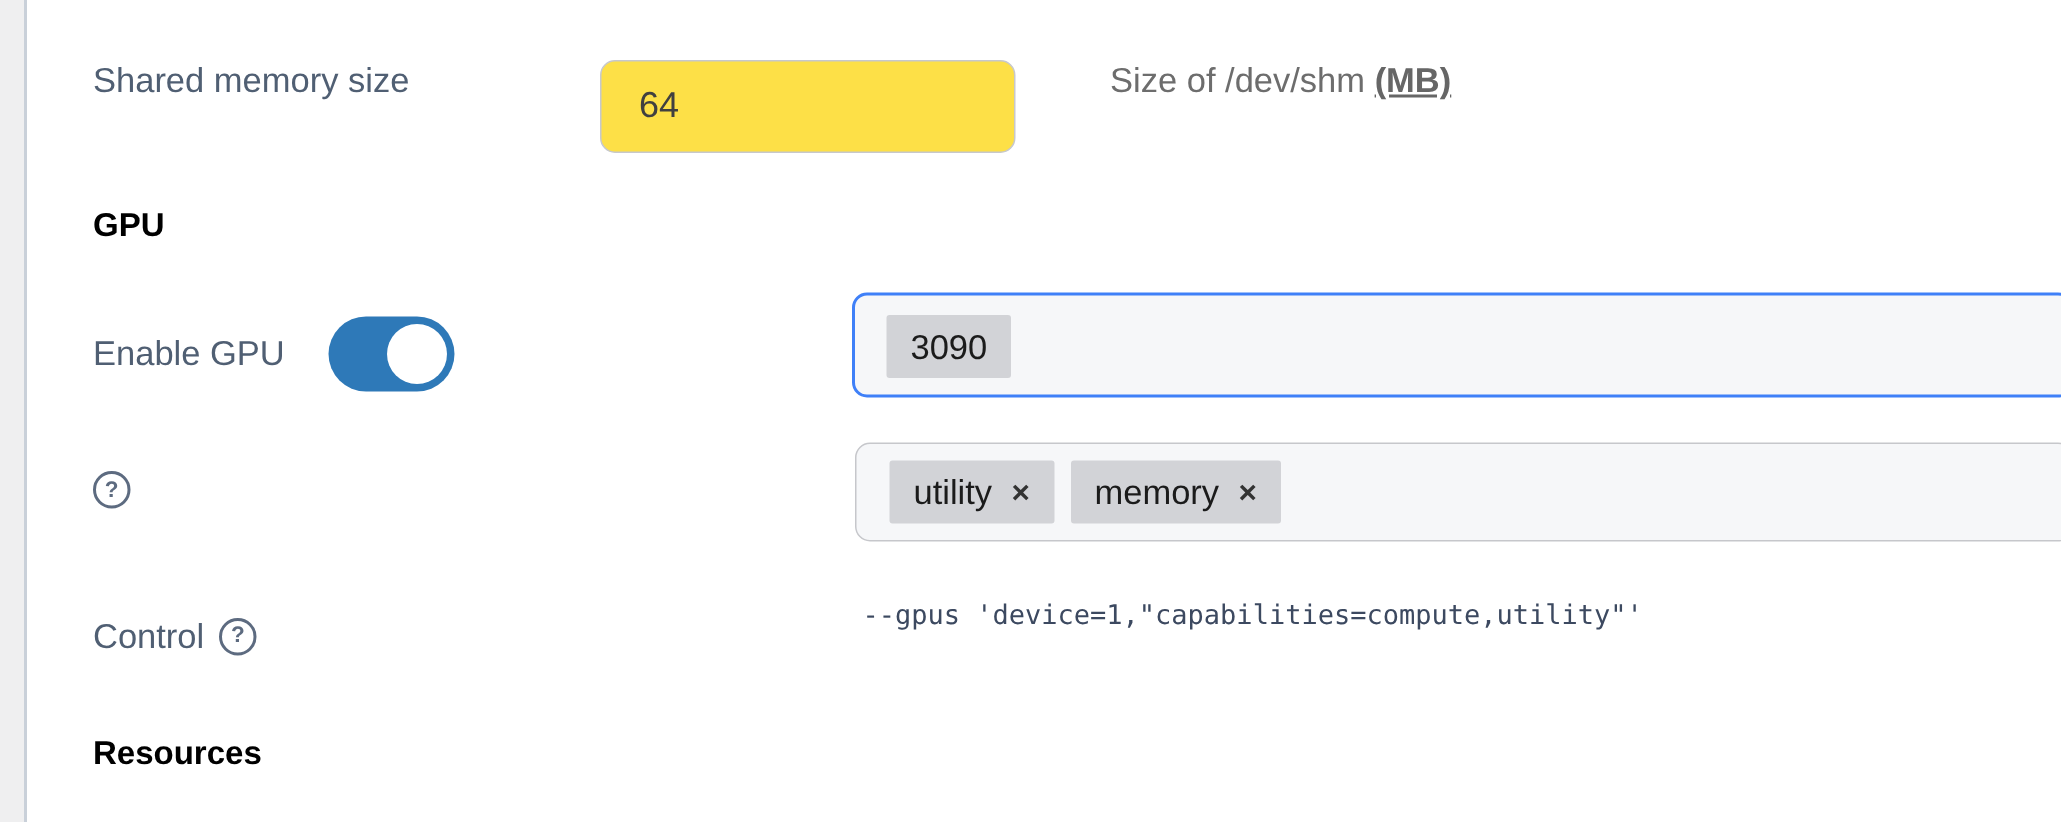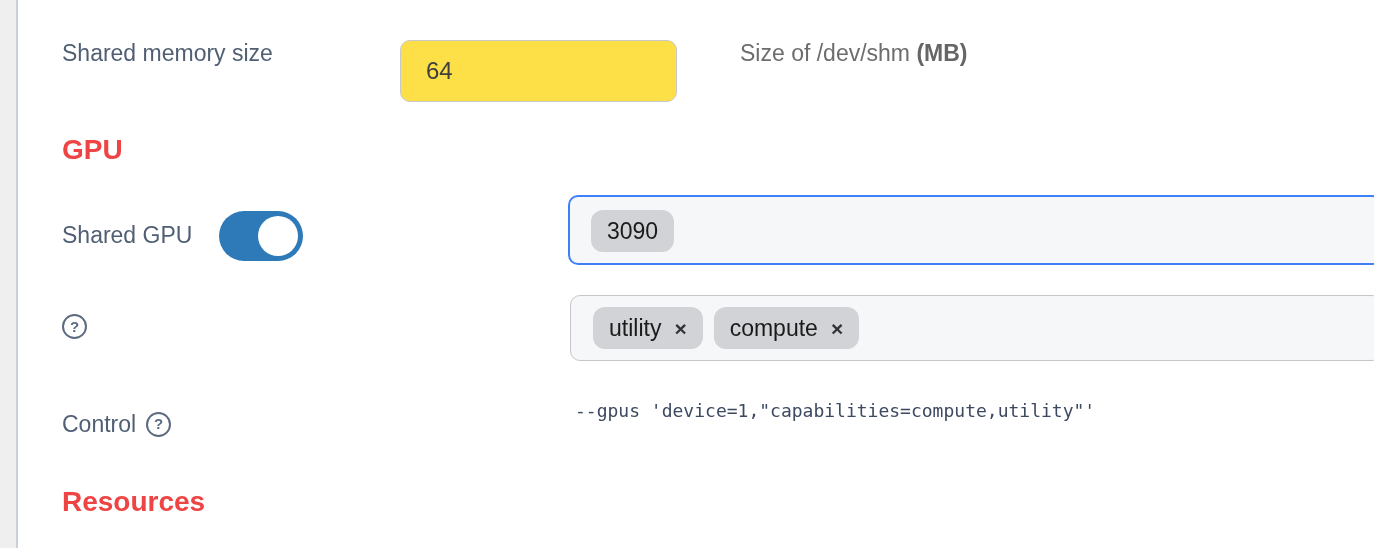--- a/index.html
+++ b/index.html
@@ -31,34 +31,34 @@
     font-weight: 500;
     color: #505f73;
     line-height: 26px;
     white-space: nowrap;
     display: flex;
     align-items: center;
     gap: 10px;
   }
 
   .section-heading {
-    font-size: 28px;
+    font-size: 22px;
     font-weight: 700;
-    color: #ef4444;
+    color: #000000;
     line-height: 32px;
     white-space: nowrap;
   }
 
   .help-text {
     font-size: 23px;
     color: #6d6d6d;
     line-height: 26px;
     white-space: nowrap;
   }
-  .help-text b { font-weight: 700; color: #666666; }
+  .help-text b { font-weight: 700; color: #666666; text-decoration: underline; }
 
   .text-input {
     position: absolute;
     left: 400px; top: 22px;
     width: 277px; height: 62px;
     background: #fde047;
     border: 1px solid #c7c8cc;
     border-radius: 10px;
     font-family: "Liberation Sans", sans-serif;
     font-size: 24px;
@@ -102,21 +102,21 @@
     align-items: flex-start;
     padding-top: 13px;
   }
 
   .tag {
     display: inline-flex;
     align-items: center;
     height: 42px;
     padding: 0 16px;
     background: #d2d3d7;
-    border-radius: 12px;
+    border-radius: 2px;
     font-size: 23px;
     color: #1b1b1b;
     white-space: nowrap;
   }
   .tag .remove {
     margin-left: 13px;
     font-size: 21px;
     font-weight: 700;
     color: #333333;
     cursor: pointer;
@@ -157,42 +157,42 @@
     <span>Shared memory size</span>
   </div>
   <input class="text-input" type="text" value="64" style="">
   <div class="abs help-text" style="left:740px; top:40px;">
     <span>Size of /dev/shm </span><b>(MB)</b>
   </div>
 
   <div class="abs section-heading" style="left:62px; top:134px;">GPU</div>
 
   <div class="abs field-label" style="left:62px; top:222px;">
-    <span>Shared GPU</span>
+    <span>Enable GPU</span>
   </div>
   <div class="toggle" role="switch" aria-checked="true">
     <div class="knob"></div>
   </div>
 
   <div class="tags-input focused" style="left:568px; top:195px; right:-8px; height:70px;">
     <span class="tag">
       <span>3090</span>
     </span>
   </div>
 
   <div class="abs field-label" style="left:62px; top:314px;">
     <span class="help-icon">?</span>
   </div>
   <div class="tags-input" style="left:570px; top:295px; right:-8px; height:66px;">
     <span class="tag">
       <span>utility</span>
       <span class="remove">×</span>
     </span>
     <span class="tag">
-      <span>compute</span>
+      <span>memory</span>
       <span class="remove">×</span>
     </span>
   </div>
 
   <div class="abs field-label" style="left:62px; top:411px;">
     <span>Control</span>
     <span class="help-icon">?</span>
   </div>
   <div class="abs mono-command" style="left:575px; top:396px;">--gpus 'device=1,"capabilities=compute,utility"'</div>
 

